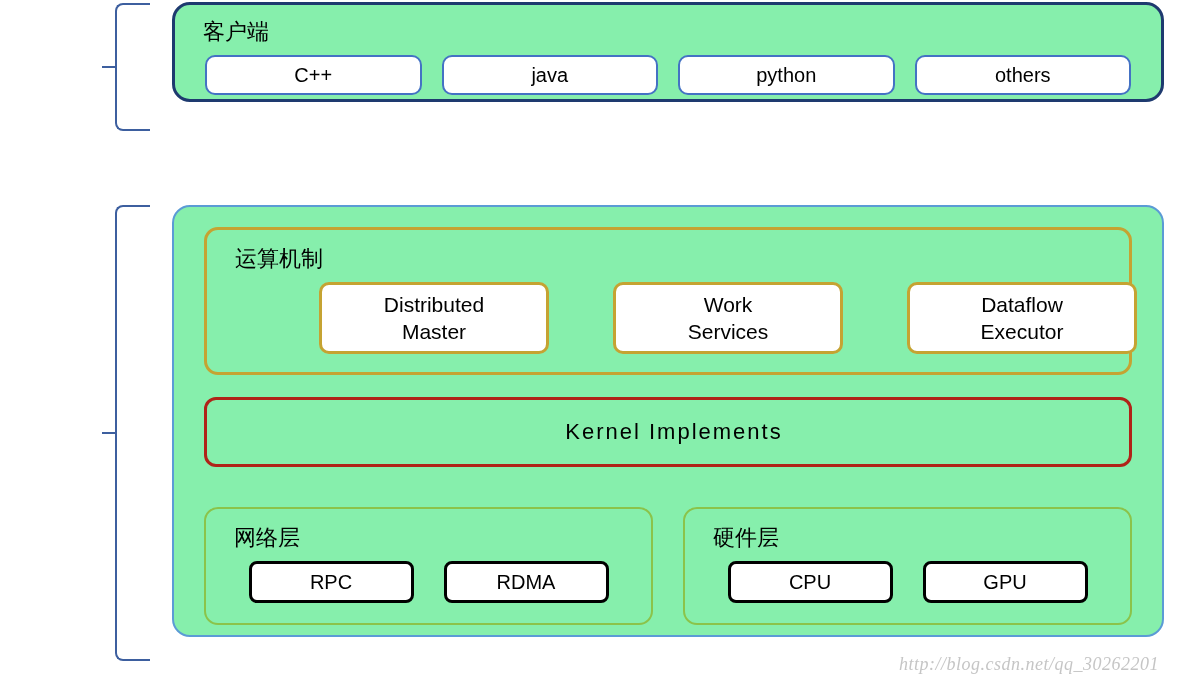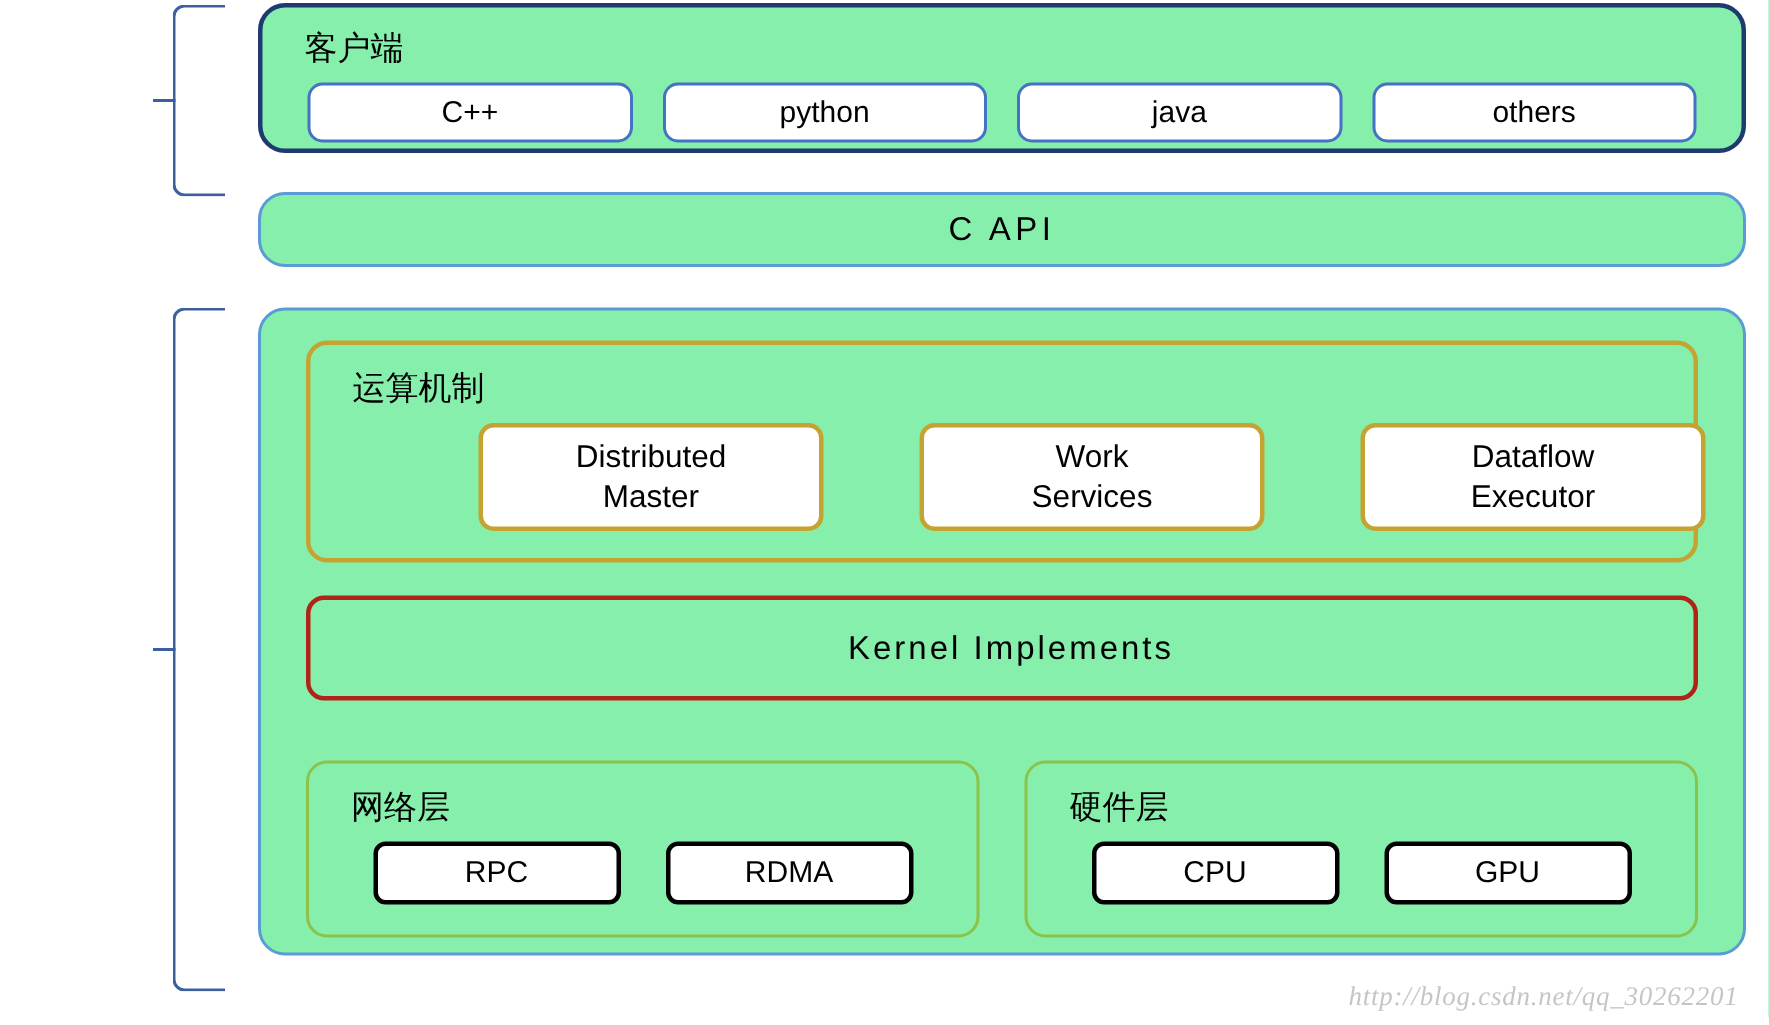--- a/index.html
+++ b/index.html
@@ -178,29 +178,26 @@
 
 <div class="container">
 
   <div class="bracket bracket-top"></div>
   <div class="bracket bracket-bottom"></div>
 
   <div class="layer client-layer">
     <div class="section-title">客户端</div>
     <div class="box-row">
       <div class="box box-blue">C++</div>
+      <div class="box box-blue">java</div>
       <div class="box box-blue">python</div>
-      <div class="box box-blue">java</div>
       <div class="box box-blue">others</div>
     </div>
   </div>
 
-  <div class="layer api-layer">
-    <span>C  API</span>
-  </div>
 
   <div class="layer core-layer">
 
     <div class="compute-container">
       <div class="section-title">运算机制</div>
       <div class="compute-row">
         <div class="box box-yellow">
           <span>Distributed<br>Master</span>
         </div>
         <div class="box box-yellow">

